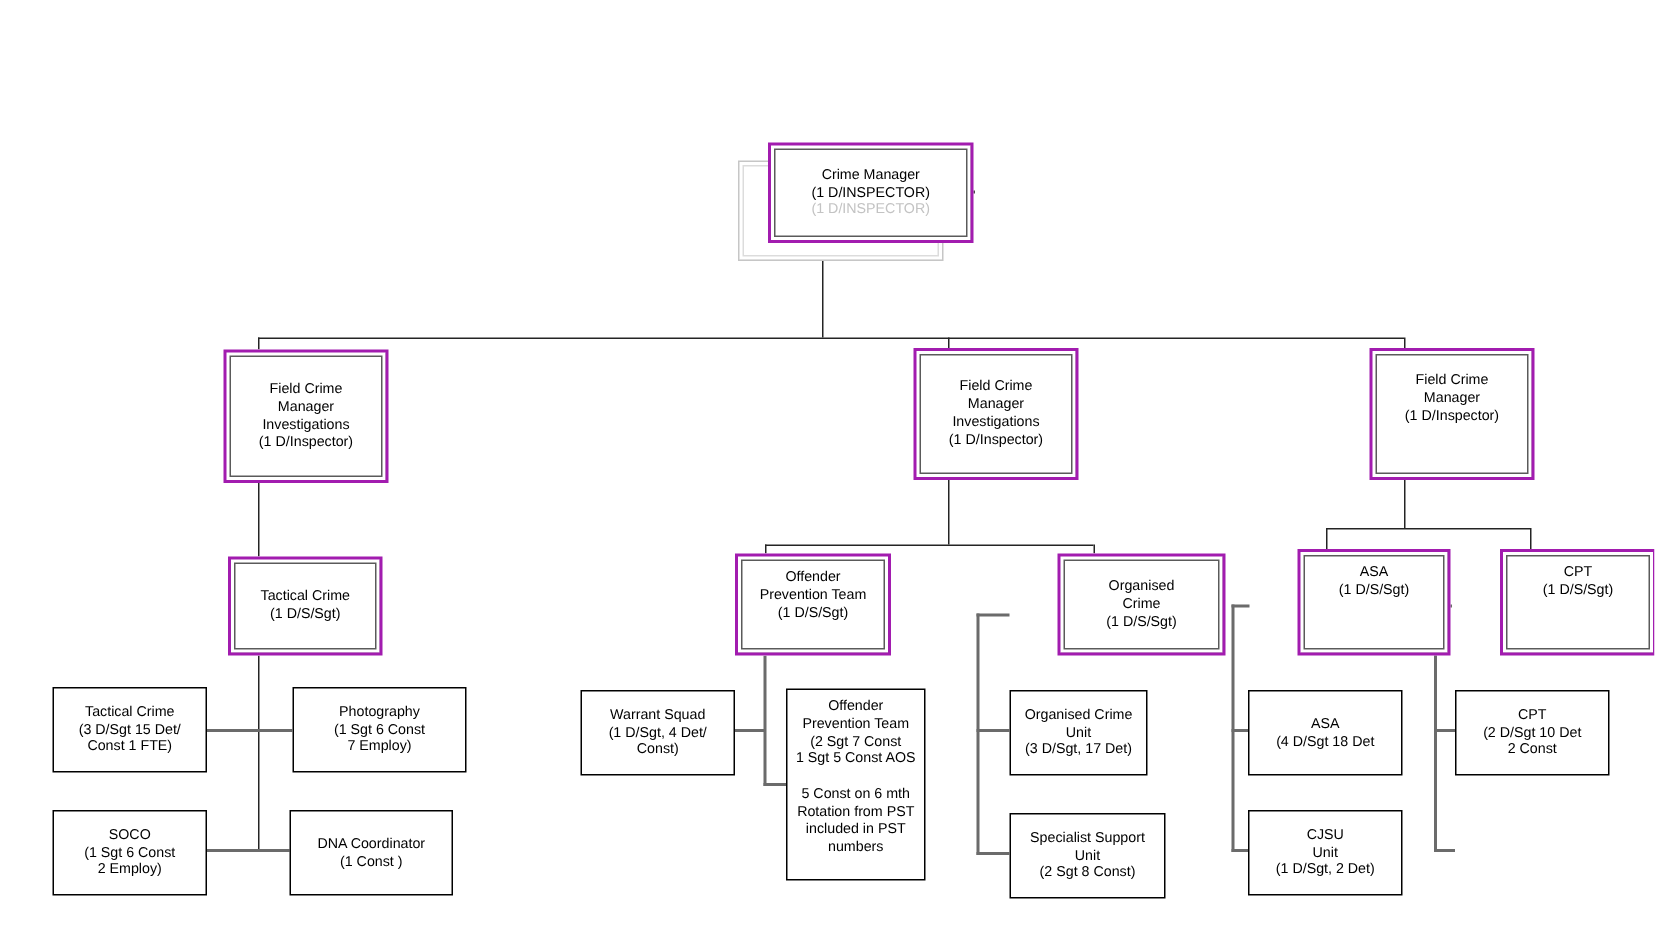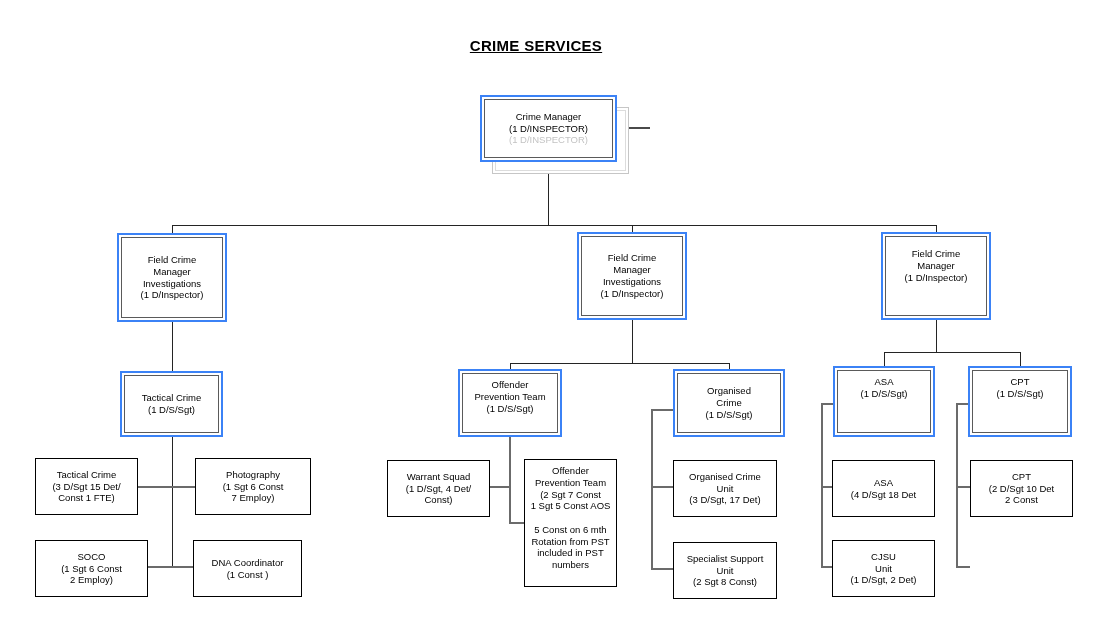--- a/index.html
+++ b/index.html
@@ -5,40 +5,39 @@
   html,body { margin:0; padding:0; background:#fff; }
   .canvas { position:relative; width:1103px; height:627px; background:#ffffff;
             font-family:"Liberation Sans", sans-serif; overflow:hidden; }
   .title { position:absolute; left:396px; top:37px; width:280px; text-align:center;
            font-weight:bold; text-decoration:underline; font-size:15px; color:#000;
            letter-spacing:0.3px; }
   .node { position:absolute; background:#fff; border:1px solid #000;
           display:flex; flex-direction:column; align-items:center; justify-content:center;
           text-align:center; font-size:9.5px; line-height:1.24; color:#000;
           z-index:2; box-sizing:border-box; padding:2px; }
-  .double { border:2px solid #3b82f6;
-            box-shadow: inset 0 0 0 2px #ffffff, inset 0 0 0 3px #5a5a5a; }
+  .double { border:2px solid #a21caf;
+            box-shadow: inset 0 0 0 2px #ffffff, inset 0 0 0 3px #5a5a5a; margin-left: 32px; }
   .top-text { justify-content:flex-start; padding-top:8px; }
   .pad-top { justify-content:flex-start; padding-top:5px; }
   .ghost-box { position:absolute; left:492px; top:107px; width:137px; height:67px;
                border:1px solid #c6c6c6; background:#ffffff;
                box-shadow: inset 0 0 0 2px #ffffff, inset 0 0 0 3px #dcdcdc;
                z-index:1; box-sizing:border-box; }
   .ghost-line { color:#c3c3c3; }
   .lnv { position:absolute; width:1px; background:#242424; z-index:1; }
   .lnh { position:absolute; height:1px; background:#242424; z-index:1; }
   .lnv2 { position:absolute; width:2px; background:#6b6b6b; z-index:1; }
   .lnh2 { position:absolute; height:2px; background:#6b6b6b; z-index:1; }
 </style>
 </head>
 <body>
 
 <div class="canvas">
 
-  <div class="title">CRIME SERVICES</div>
 
   <div class="lnh2" style="left:617px;top:127px;width:33px;background:#4a4a4a"></div>
   <div class="lnv" style="left:548px;top:162px;height:63px"></div>
   <div class="lnh" style="left:172px;top:225px;width:764px"></div>
   <div class="lnv" style="left:172px;top:225px;height:8px"></div>
   <div class="lnv" style="left:632px;top:225px;height:7px"></div>
   <div class="lnv" style="left:936px;top:225px;height:7px"></div>
 
   <div class="lnv" style="left:172px;top:322px;height:49px"></div>
   <div class="lnv" style="left:172px;top:437px;height:131px"></div>
@@ -123,21 +122,21 @@
   </div>
 
   <div class="node" style="left:195px;top:458px;width:116px;height:57px">
     <div>
         <div>Photography</div>
         <div>(1 Sgt  6 Const</div>
         <div>7 Employ)</div>
       </div>
   </div>
 
-  <div class="node" style="left:35px;top:540px;width:113px;height:57px">
+  <div class="node" style="left:35px;top:540px;width:103px;height:57px">
     <div>
         <div>SOCO</div>
         <div>(1 Sgt 6 Const</div>
         <div>2 Employ)</div>
       </div>
   </div>
 
   <div class="node" style="left:193px;top:540px;width:109px;height:57px">
     <div>
         <div>DNA Coordinator</div>
@@ -176,21 +175,21 @@
         <div>(2 Sgt  7 Const</div>
         <div>1 Sgt 5 Const AOS</div>
         <div>&nbsp;</div>
         <div>5 Const on 6 mth</div>
         <div>Rotation from PST</div>
         <div>included in PST</div>
         <div>numbers</div>
       </div>
   </div>
 
-  <div class="node" style="left:673px;top:460px;width:104px;height:57px">
+  <div class="node" style="left:673px;top:460px;width:92px;height:57px">
     <div>
         <div>Organised Crime</div>
         <div>Unit</div>
         <div>(3 D/Sgt, 17 Det)</div>
       </div>
   </div>
 
   <div class="node" style="left:673px;top:542px;width:104px;height:57px">
     <div>
         <div>Specialist Support</div>

